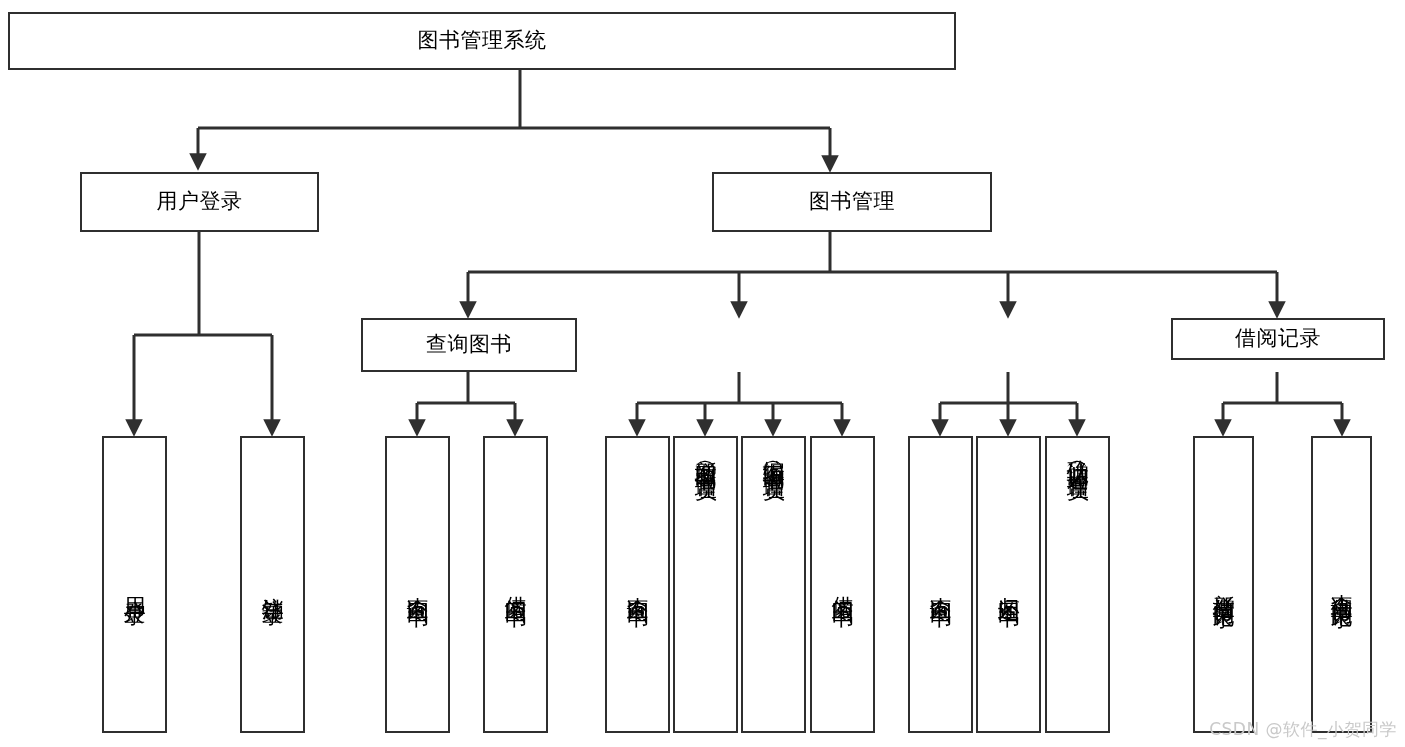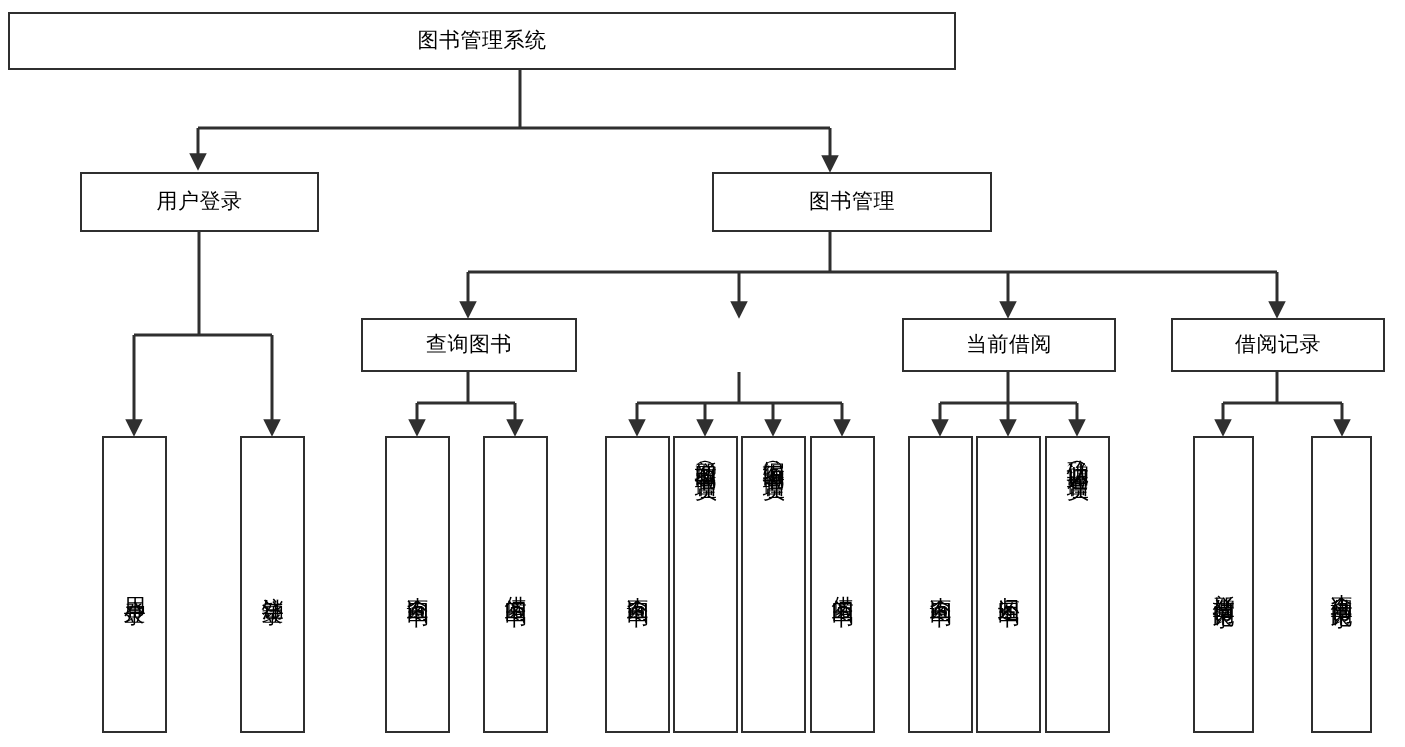--- a/index.html
+++ b/index.html
@@ -130,24 +130,21 @@
   <div class="node" style="left:80px; top:172px; width:239px; height:60px;">
     <span class="node-label">用户登录</span>
   </div>
   <div class="node" style="left:712px; top:172px; width:280px; height:60px;">
     <span class="node-label">图书管理</span>
   </div>
 
   <div class="node" style="left:361px; top:318px; width:216px; height:54px;">
     <span class="node-label">查询图书</span>
   </div>
-  <div class="node" style="left:902px; top:318px; width:214px; height:54px;">
-    <span class="node-label">当前借阅</span>
-  </div>
-  <div class="node" style="left:1171px; top:318px; width:214px; height:54px;">
+  <div class="node" style="left:1171px; top:318px; width:214px; height:42px;">
     <span class="node-label">借阅记录</span>
   </div>
 
   <div class="node vertical" style="left:102px; top:436px; width:65px; height:297px;">
     <span class="node-label">用户登录</span>
   </div>
   <div class="node vertical" style="left:240px; top:436px; width:65px; height:297px;">
     <span class="node-label">注销登录</span>
   </div>
 
@@ -181,13 +178,14 @@
     <span class="node-label">确认归还（管理员）</span>
   </div>
 
   <div class="node vertical" style="left:1193px; top:436px; width:61px; height:297px;">
     <span class="node-label">新增借阅记录</span>
   </div>
   <div class="node vertical" style="left:1311px; top:436px; width:61px; height:297px;">
     <span class="node-label">查询借阅记录</span>
   </div>
 
+  <div id="watermark">CSDN @软件_小贺同学</div>
 </div>
 
 </body></html>

